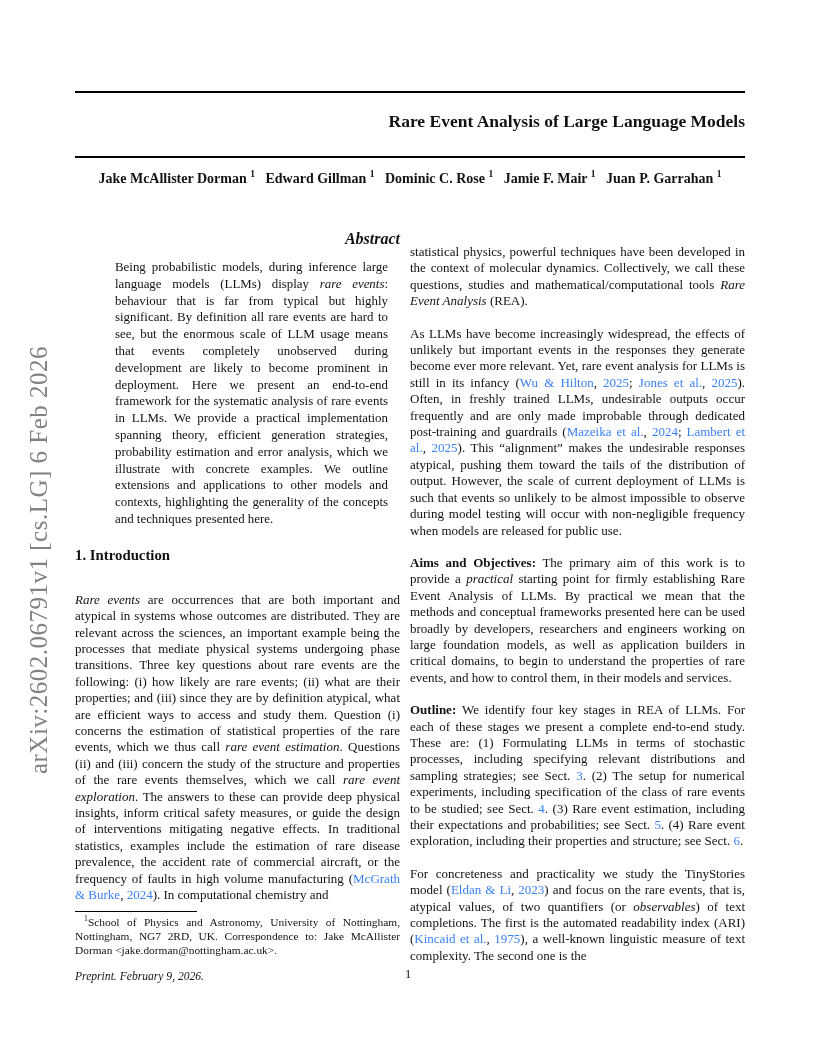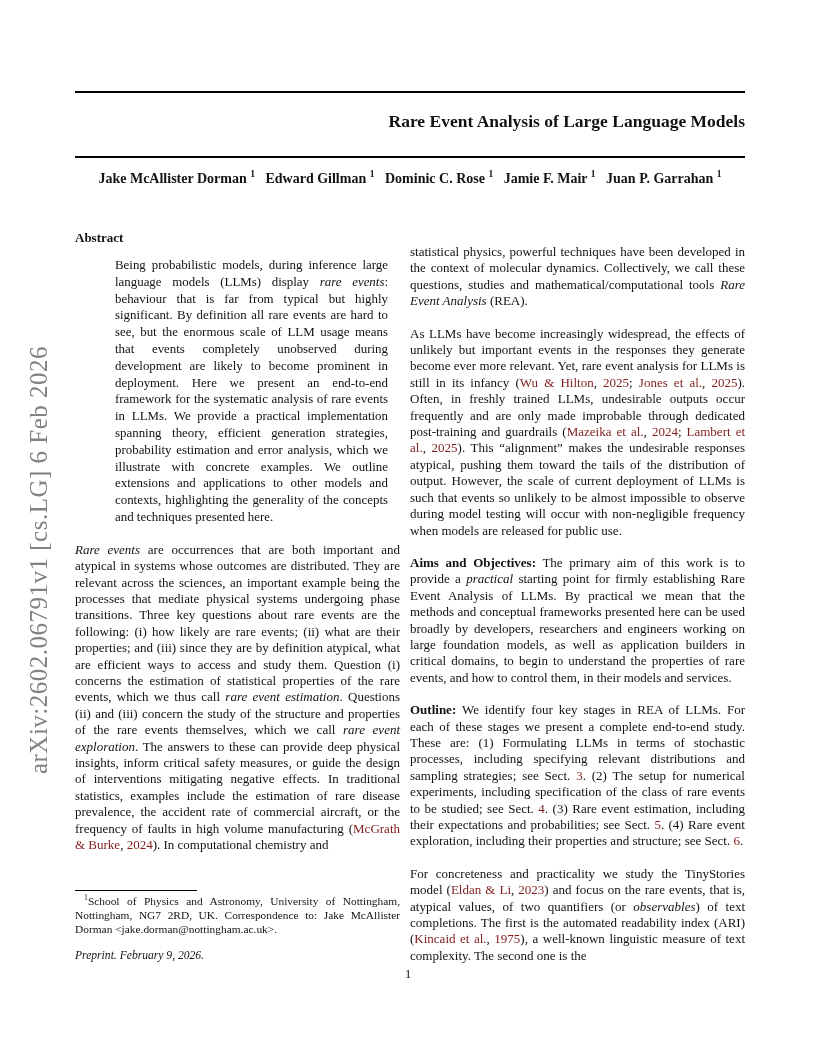--- a/index.html
+++ b/index.html
@@ -44,23 +44,24 @@
     text-align: center;
     font-size: 14px; font-weight: bold;
     white-space: pre-wrap;
   }
 
   .col { position: absolute; top: 228px; }
   .col-left  { left: 75px;  width: 325px; height: 734px; display: flex; flex-direction: column; }
   .col-right { left: 410px; width: 335px; }
 
   .abstract-heading {
-    text-align: left; font-weight: bold;
-    font-size: 13px;
+    text-align: right; font-weight: bold;
+    font-size: 16px;
     margin: 2px 0 11px 0;
+    font-style: italic;
   }
   .abstract-body {
     margin: 0 12px 0 40px;
     font-size: 12.9px; line-height: 16.8px;
     text-align: justify;
   }
   .section-heading {
     font-weight: bold; font-size: 14.8px;
     margin: 19px 0 12px 0;
   }
@@ -80,21 +81,21 @@
     font-size: 11.6px; font-style: italic;
   }
   .page-number {
     position: absolute; left: 0; top: 967px; width: 816px;
     text-align: center; font-size: 12.5px;
   }
 
   
   .run-i { font-style: italic; }
   .run-b { font-weight: bold; }
-  .run-a { color: #7f1d1d; }
+  .run-a { color: #3b82f6; }
   .run-sup { vertical-align: super; font-size: 68%; line-height: 0; }
 </style>
 </head>
 <body>
 
 <div class="page">
 
   <div class="arxiv-stamp">arXiv:2602.06791v1  [cs.LG]  6 Feb 2026</div>
 
   <div class="rule rule-top"></div>
@@ -102,20 +103,21 @@
   <div class="title">Rare Event Analysis of Large Language Models</div>
 
   <div class="rule rule-bottom"></div>
 
   <div class="authors"><span>Jake McAllister Dorman </span><span class="run-sup">1</span><span>   </span><span>Edward Gillman </span><span class="run-sup">1</span><span>   </span><span>Dominic C. Rose </span><span class="run-sup">1</span><span>   </span><span>Jamie F. Mair </span><span class="run-sup">1</span><span>   </span><span>Juan P. Garrahan </span><span class="run-sup">1</span></div>
 
   <div class="col col-left">
     <div class="abstract-heading">Abstract</div>
     <p class="abstract-body"><span>Being probabilistic models, during inference large language models (LLMs) display </span><span class="run-i">rare events</span><span>: behaviour that is far from typical but highly significant. By definition all rare events are hard to see, but the enormous scale of LLM usage means that events completely unobserved during development are likely to become prominent in deployment. Here we present an end-to-end framework for the systematic analysis of rare events in LLMs. We provide a practical implementation spanning theory, efficient generation strategies, probability estimation and error analysis, which we illustrate with concrete examples. We outline extensions and applications to other models and contexts, highlighting the generality of the concepts and techniques presented here.</span></p>
 
+    <div class="section-heading">1. Introduction</div>
     <p class="body"><span class="run-i">Rare events</span><span> are occurrences that are both important and atypical in systems whose outcomes are distributed. They are relevant across the sciences, an important example being the processes that mediate physical systems undergoing phase transitions. Three key questions about rare events are the following: (i) how likely are rare events; (ii) what are their properties; and (iii) since they are by definition atypical, what are efficient ways to access and study them. Question (i) concerns the estimation of statistical properties of the rare events, which we thus call </span><span class="run-i">rare event estimation</span><span>. Questions (ii) and (iii) concern the study of the structure and properties of the rare events themselves, which we call </span><span class="run-i">rare event exploration</span><span>. The answers to these can provide deep physical insights, inform critical safety measures, or guide the design of interventions mitigating negative effects. In traditional statistics, examples include the estimation of rare disease prevalence, the accident rate of commercial aircraft, or the frequency of faults in high volume manufacturing (</span><span class="run-a">McGrath &amp; Burke</span><span>, </span><span class="run-a">2024</span><span>). In computational chemistry and</span></p>
 
     <div class="footnote-wrap">
       <div class="footnote-rule"></div>
       <p class="footnote"><span class="run-sup">1</span><span>School of Physics and Astronomy, University of Nottingham, Nottingham, NG7 2RD, UK. Correspondence to: Jake McAllister Dorman &lt;jake.dorman@nottingham.ac.uk&gt;.</span></p>
       <p class="preprint">Preprint. February 9, 2026.</p>
     </div>
   </div>
 
   <div class="col col-right">

